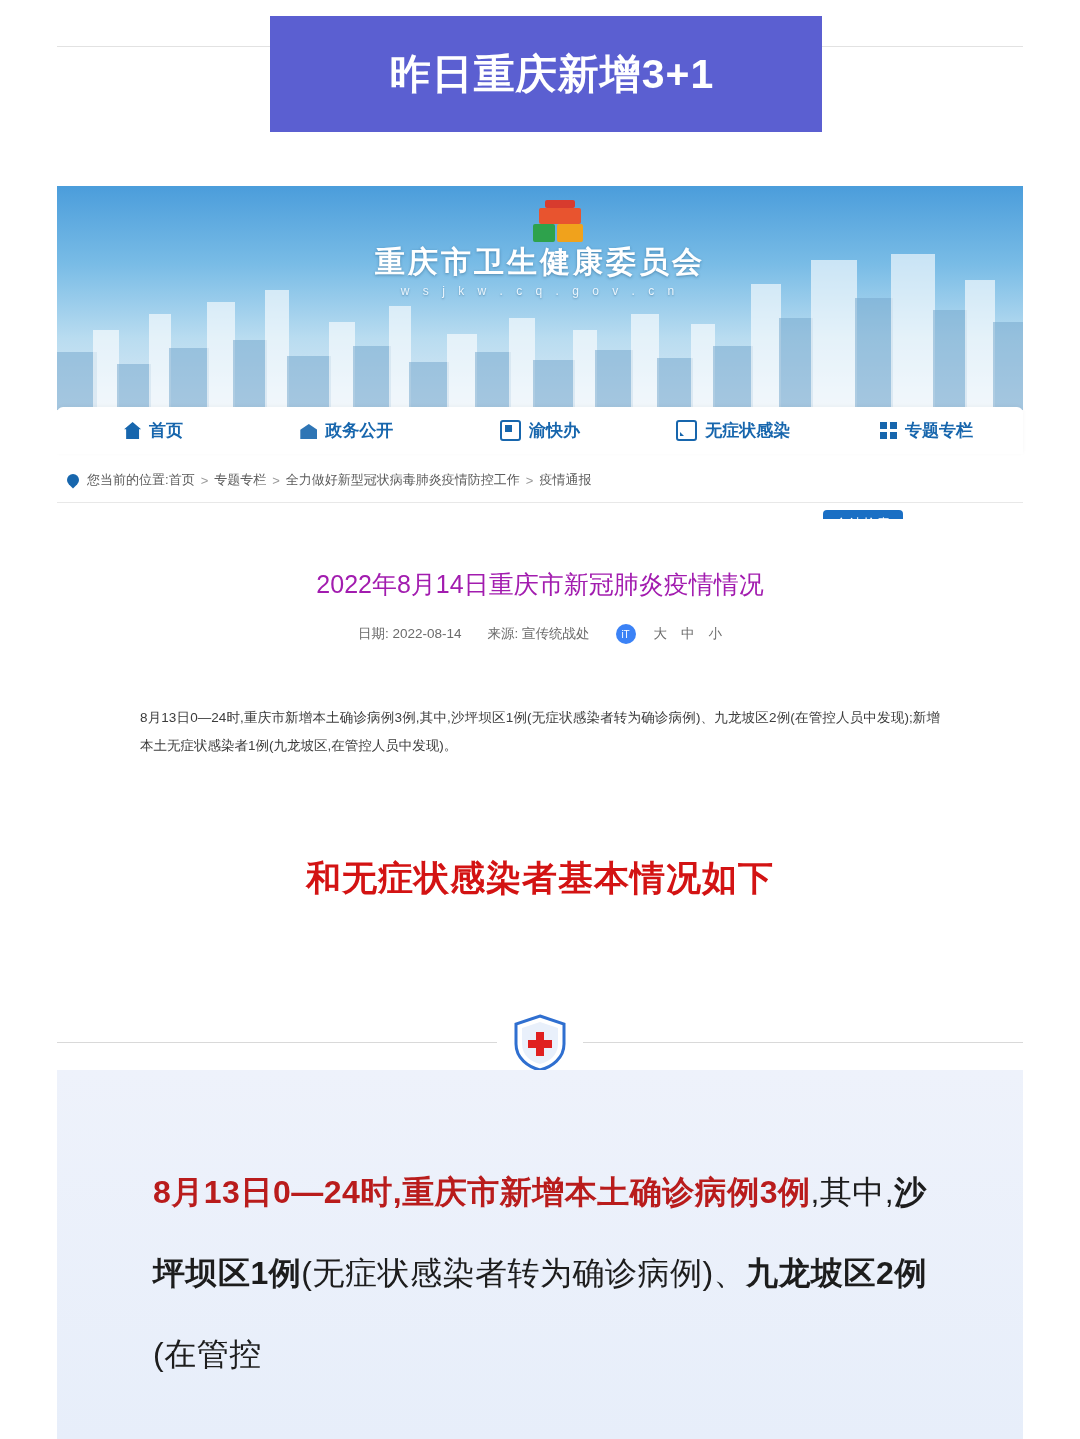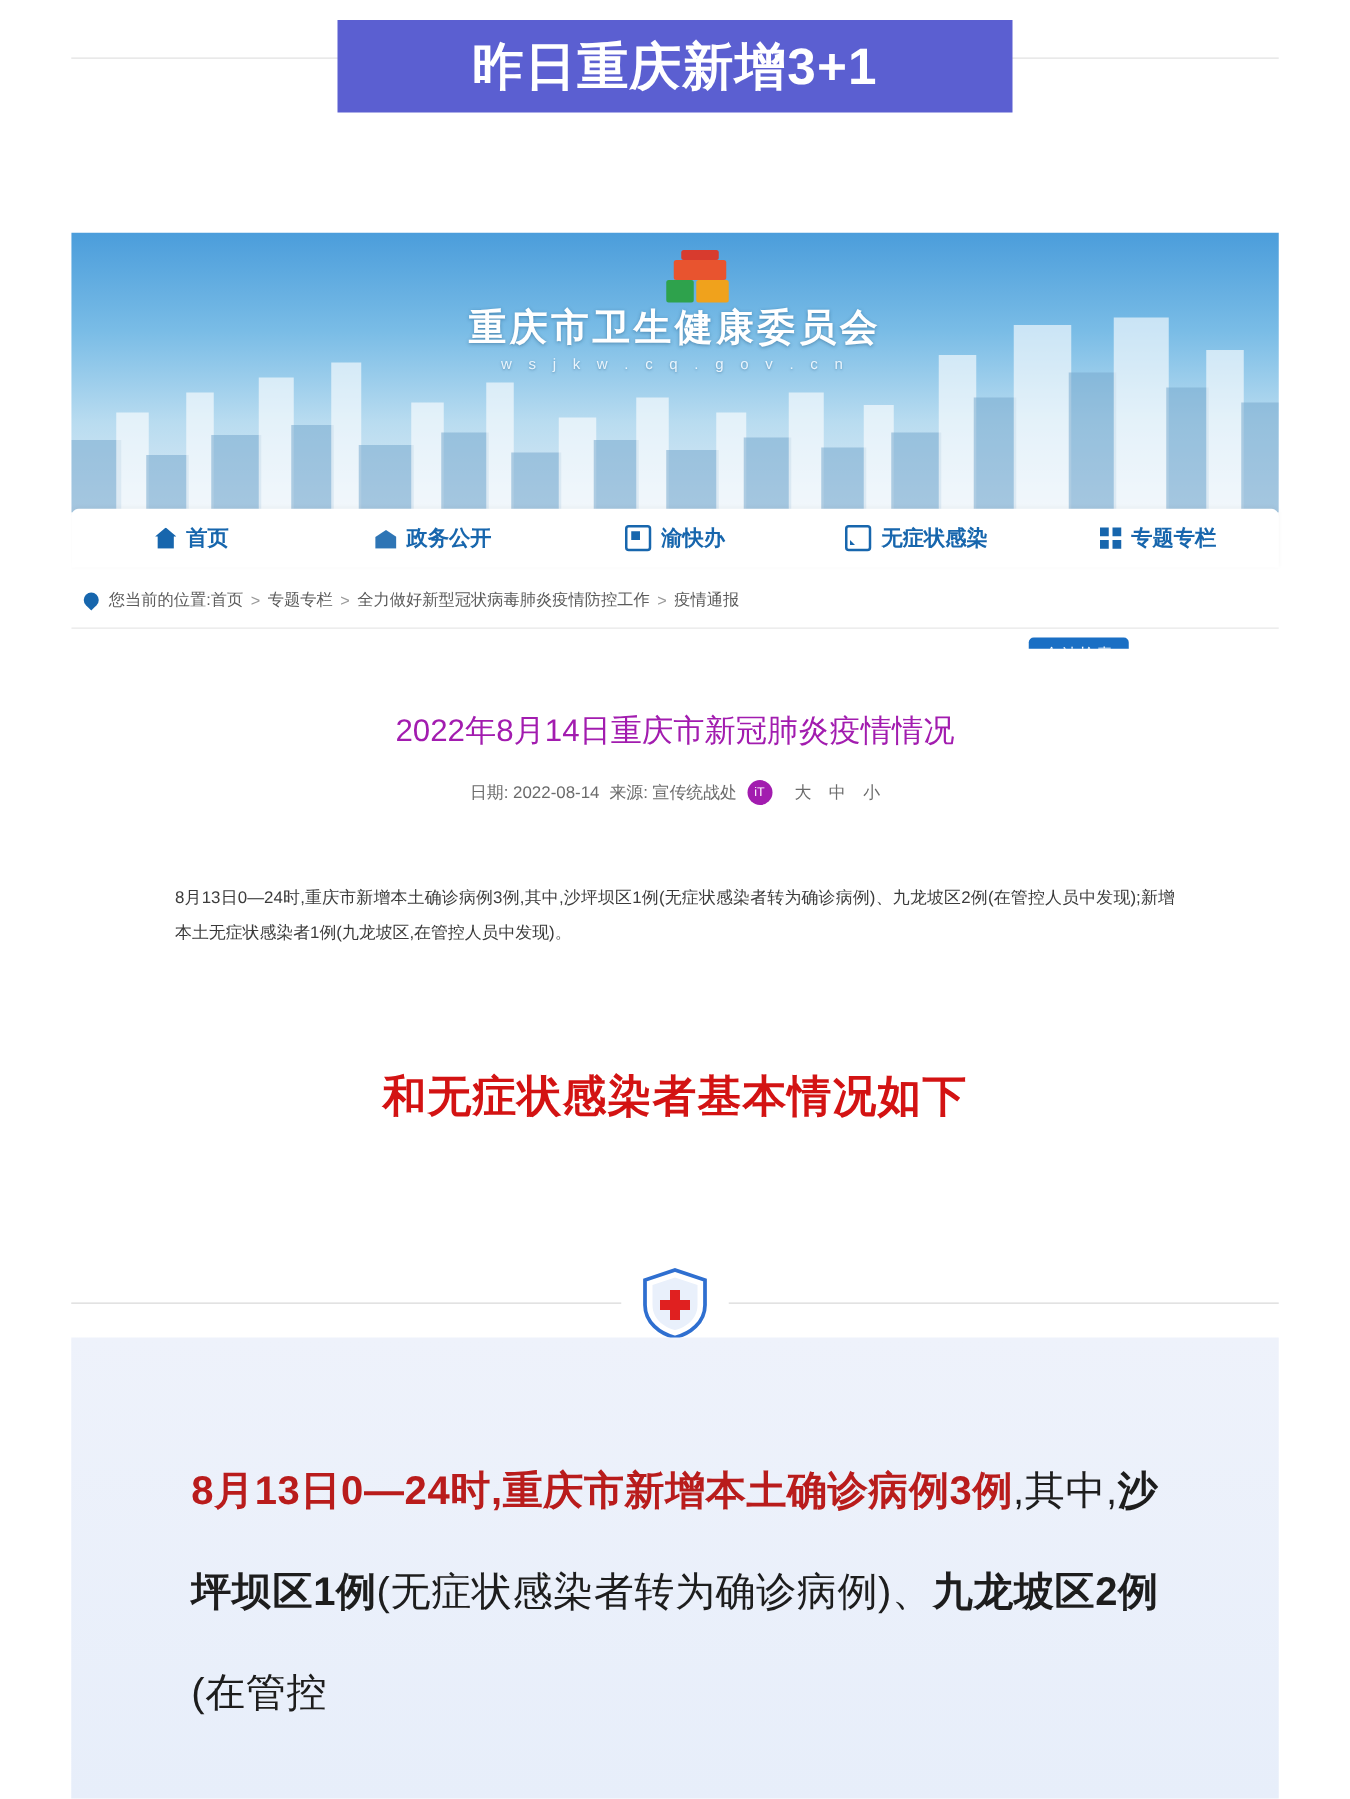--- a/index.html
+++ b/index.html
@@ -22,25 +22,26 @@
     top: 46px;
     width: 966px;
     height: 1px;
     background: #e2e2e2;
   }
   .title-badge {
     position: absolute;
     left: 270px;
     top: 16px;
     width: 540px;
-    height: 74px;
+    height: 116px;
     background: #5b5fd1;
     display: flex;
     align-items: center;
     justify-content: center;
+    padding-left: 12px;
   }
   .title-badge span {
     color: #ffffff;
     font-size: 41px;
     font-weight: bold;
     letter-spacing: 1px;
   }
 
   
   .shot {
@@ -249,28 +250,28 @@
     color: #a21caf;
   }
   .art-meta {
     position: absolute;
     left: 0;
     top: 624px;
     width: 1080px;
     display: flex;
     align-items: center;
     justify-content: center;
-    gap: 8px;
+    gap: 26px;
     font-size: 13.5px;
     color: #6b6b6b;
   }
   .font-badge {
     width: 20px; height: 20px;
     border-radius: 50%;
-    background: #a21caf;
+    background: #3b82f6;
     color: #fff;
     font-size: 10px;
     display: flex;
     align-items: center;
     justify-content: center;
     margin-right: 4px;
   }
   .fs-group { display: flex; align-items: center; gap: 14px; }
 
   .art-body {

